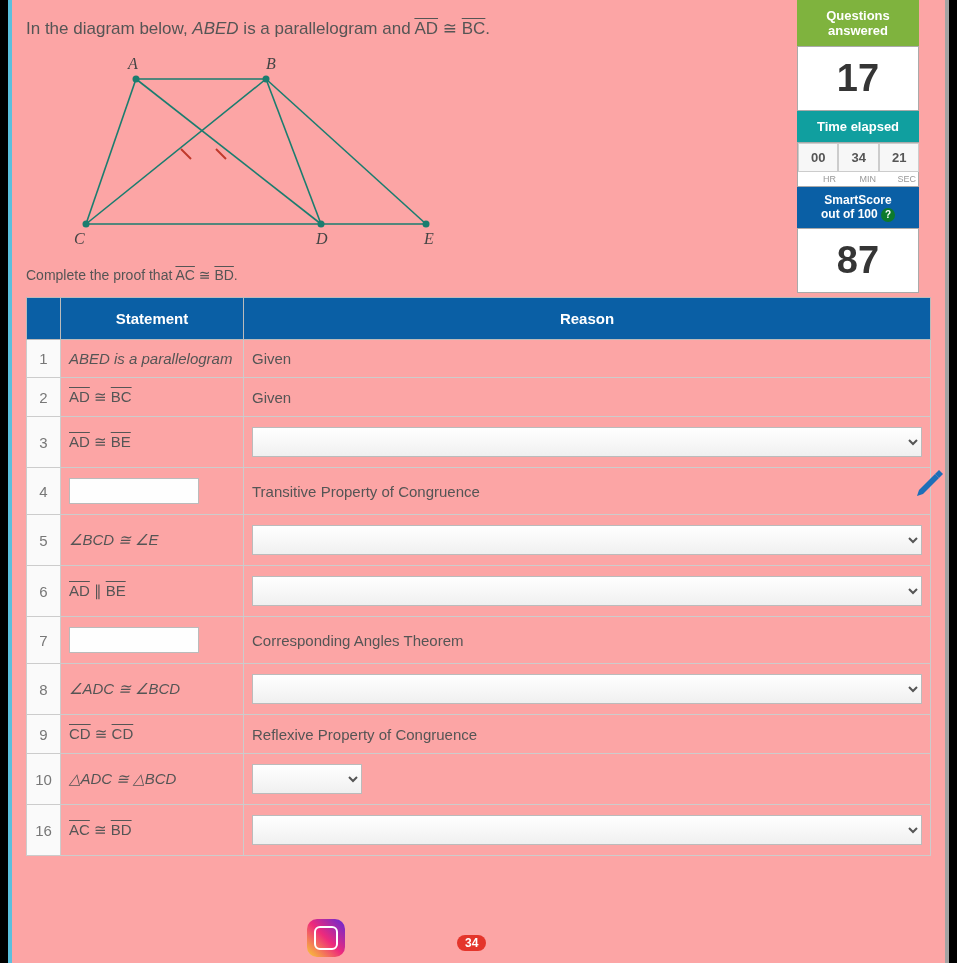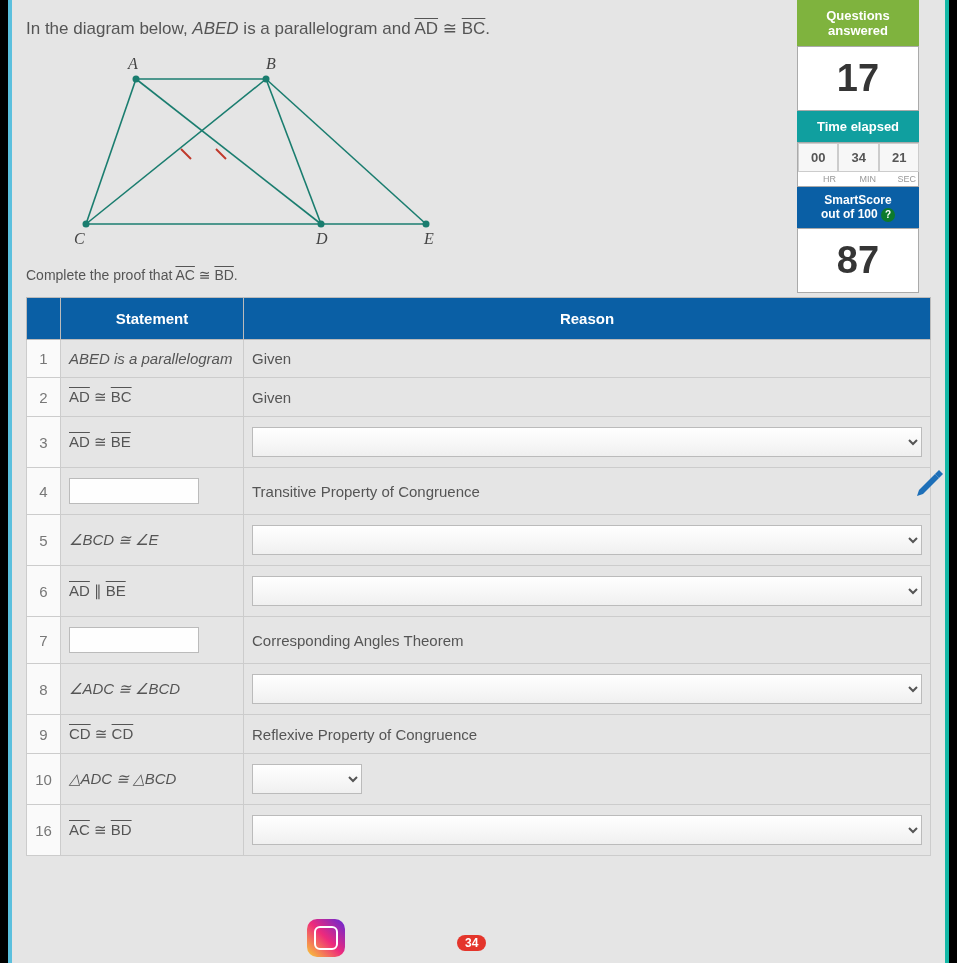--- a/index.html
+++ b/index.html
@@ -1,17 +1,17 @@
 <!DOCTYPE html>
 <html><head>
 <meta charset="utf-8">
 <style>
 *{box-sizing:border-box;margin:0;padding:0}
 body{font-family:Verdana,Arial,sans-serif;background:#000;width:957px;height:963px;position:relative;overflow:hidden}
-.frame{position:absolute;left:8px;top:0;right:8px;bottom:0;background:#e5e5e5;border-left:4px solid #5bc0de;border-right:4px solid #14b8a6}
+.frame{position:absolute;left:8px;top:0;right:8px;bottom:0;background:#fca5a5;border-left:4px solid #5bc0de;border-right:4px solid #a3a3a3}
 .content{padding:18px 14px 0 14px;color:#444}
 .prompt{font-size:17px;color:#555;margin-bottom:10px}
 .prompt i{font-style:italic}
 .over{text-decoration:overline}
 .diagram-wrap{margin:6px 0 8px 40px}
 .proof-line{font-size:14px;color:#555;margin:14px 0 14px 0}
 .ptable{width:100%;border-collapse:collapse;font-size:15px}
 .ptable th{background:#0a5fa5;color:#fff;font-weight:bold;padding:12px;text-align:center;border:1px solid #bbb}
 .ptable th.numcol{width:34px;background:#0a5fa5}
 .ptable td{border:1px solid #ccc;padding:10px 8px;color:#555;vertical-align:middle}

